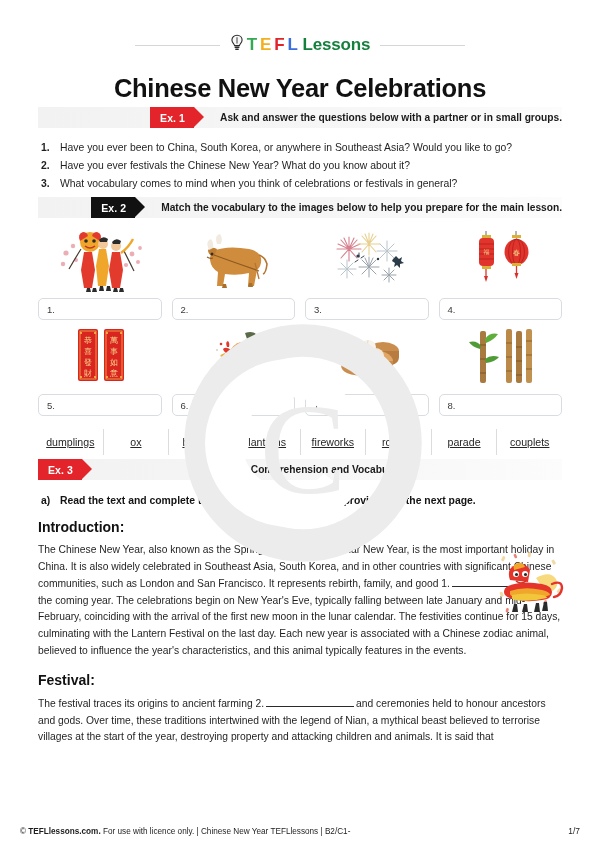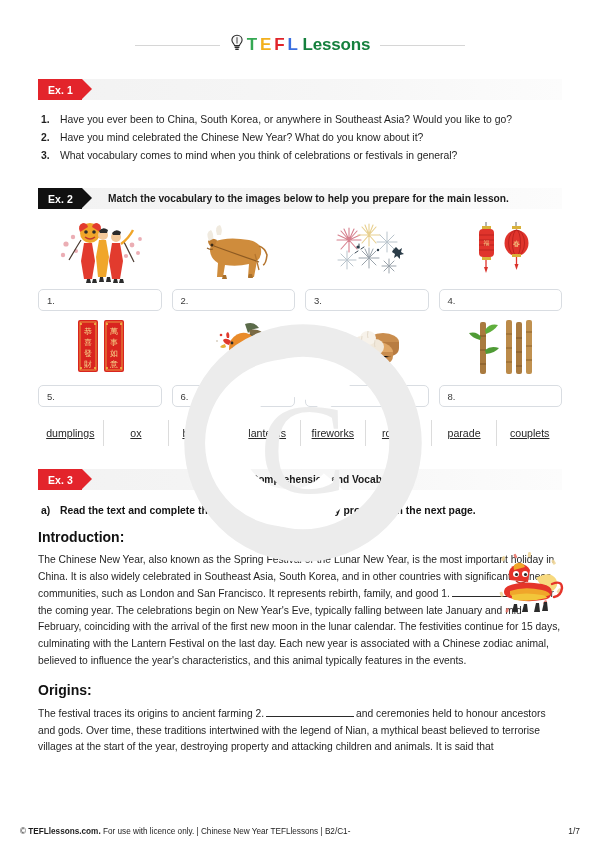--- a/index.html
+++ b/index.html
@@ -74,22 +74,23 @@
     margin: 18px 0 0 0;
     color: #111;
   }
 
   
   .ex-bar {
     position: relative;
     display: flex;
     align-items: center;
     height: 21px;
-    margin-top: 23px;
+    margin-top: 4px;
     background: linear-gradient(to right, #f2f2f2 0%, #f6f6f6 55%, #fcfcfc 100%);
+    justify-content: flex-end;
   }
   .ex-badge {
     position: relative;
     height: 21px;
     display: flex;
     align-items: center;
     padding: 0 9px 0 10px;
     color: #fff;
     font-size: 10.5px;
     font-weight: bold;
@@ -284,33 +285,35 @@
       </span>
       <span class="l-t">T</span>
         <span class="l-e">E</span>
         <span class="l-f">F</span>
         <span class="l-l">L</span>
         <span class="l-word">Lessons</span>
     </div>
     <div class="brand-rule"></div>
   </div>
 
+  <h1 class="page-title">Chinese New Year Celebrations</h1>
 
   <div class="ex-bar">
     <div class="ex-badge red">Ex. 1</div>
+    <div class="ex-text">Ask and answer the questions below with a partner or in small groups.</div>
   </div>
 
   <ul class="q-list">
     <li class="q-item">
       <span class="q-num">1.</span>
       <span>Have you ever been to China, South Korea, or anywhere in Southeast Asia? Would you like to go?</span>
     </li>
     <li class="q-item">
       <span class="q-num">2.</span>
-      <span>Have you mind celebrated the Chinese New Year? What do you know about it?</span>
+      <span>Have you ever festivals the Chinese New Year? What do you know about it?</span>
     </li>
     <li class="q-item">
       <span class="q-num">3.</span>
       <span>What vocabulary comes to mind when you think of celebrations or festivals in general?</span>
     </li>
   </ul>
 
   <div class="ex-bar">
     <div class="ex-badge black">Ex. 2</div>
     <div class="ex-text">Match the vocabulary to the images below to help you prepare for the main lesson.</div>
@@ -612,21 +615,21 @@
       <path d="M32 56l-2 8h6l-1-8z" fill="#2b2b2b"></path>
       <path d="M44 55l-2 9h6l-1-9z" fill="#2b2b2b"></path>
       <path d="M52 54l-2 9h6l-1-9z" fill="#2b2b2b"></path>
       <path d="M60 36q10-4 10 4-1 8-8 9" stroke="#e5342a" stroke-width="2.4" fill="none" stroke-linecap="round"></path>
     </svg>
   </div>
 
   <h2 class="sec-heading">Introduction:</h2>
   <p class="body-par"><span>The Chinese New Year, also known as the Spring Festival or the Lunar New Year, is the most important holiday in China. It is also widely celebrated in Southeast Asia, South Korea, and in other countries with significant Chinese communities, such as London and San Francisco. It represents rebirth, family, and good 1.</span><span class="gap-blank"></span><span>for the coming year. The celebrations begin on New Year's Eve, typically falling between late January and mid-February, coinciding with the arrival of the first new moon in the lunar calendar. The festivities continue for 15 days, culminating with the Lantern Festival on the last day. Each new year is associated with a Chinese zodiac animal, believed to influence the year's characteristics, and this animal typically features in the events.</span></p>
 
-  <h2 class="sec-heading">Origins:</h2>
+  <h2 class="sec-heading">Festival:</h2>
   <p class="body-par"><span>The festival traces its origins to ancient farming 2.</span><span class="gap-blank"></span><span>and ceremonies held to honour ancestors and gods. Over time, these traditions intertwined with the legend of Nian, a mythical beast believed to terrorise villages at the start of the year, destroying property and attacking children and animals. It is said that</span></p>
 
   <div class="footer">
     <div class="footer-left"><span>©</span> <b>TEFLlessons.com.</b><span> For use with licence only. | Chinese New Year TEFLlessons  | B2/C1-</span></div>
     <div class="footer-right">1/7</div>
   </div>
 
 </div>
 
 </body></html>

